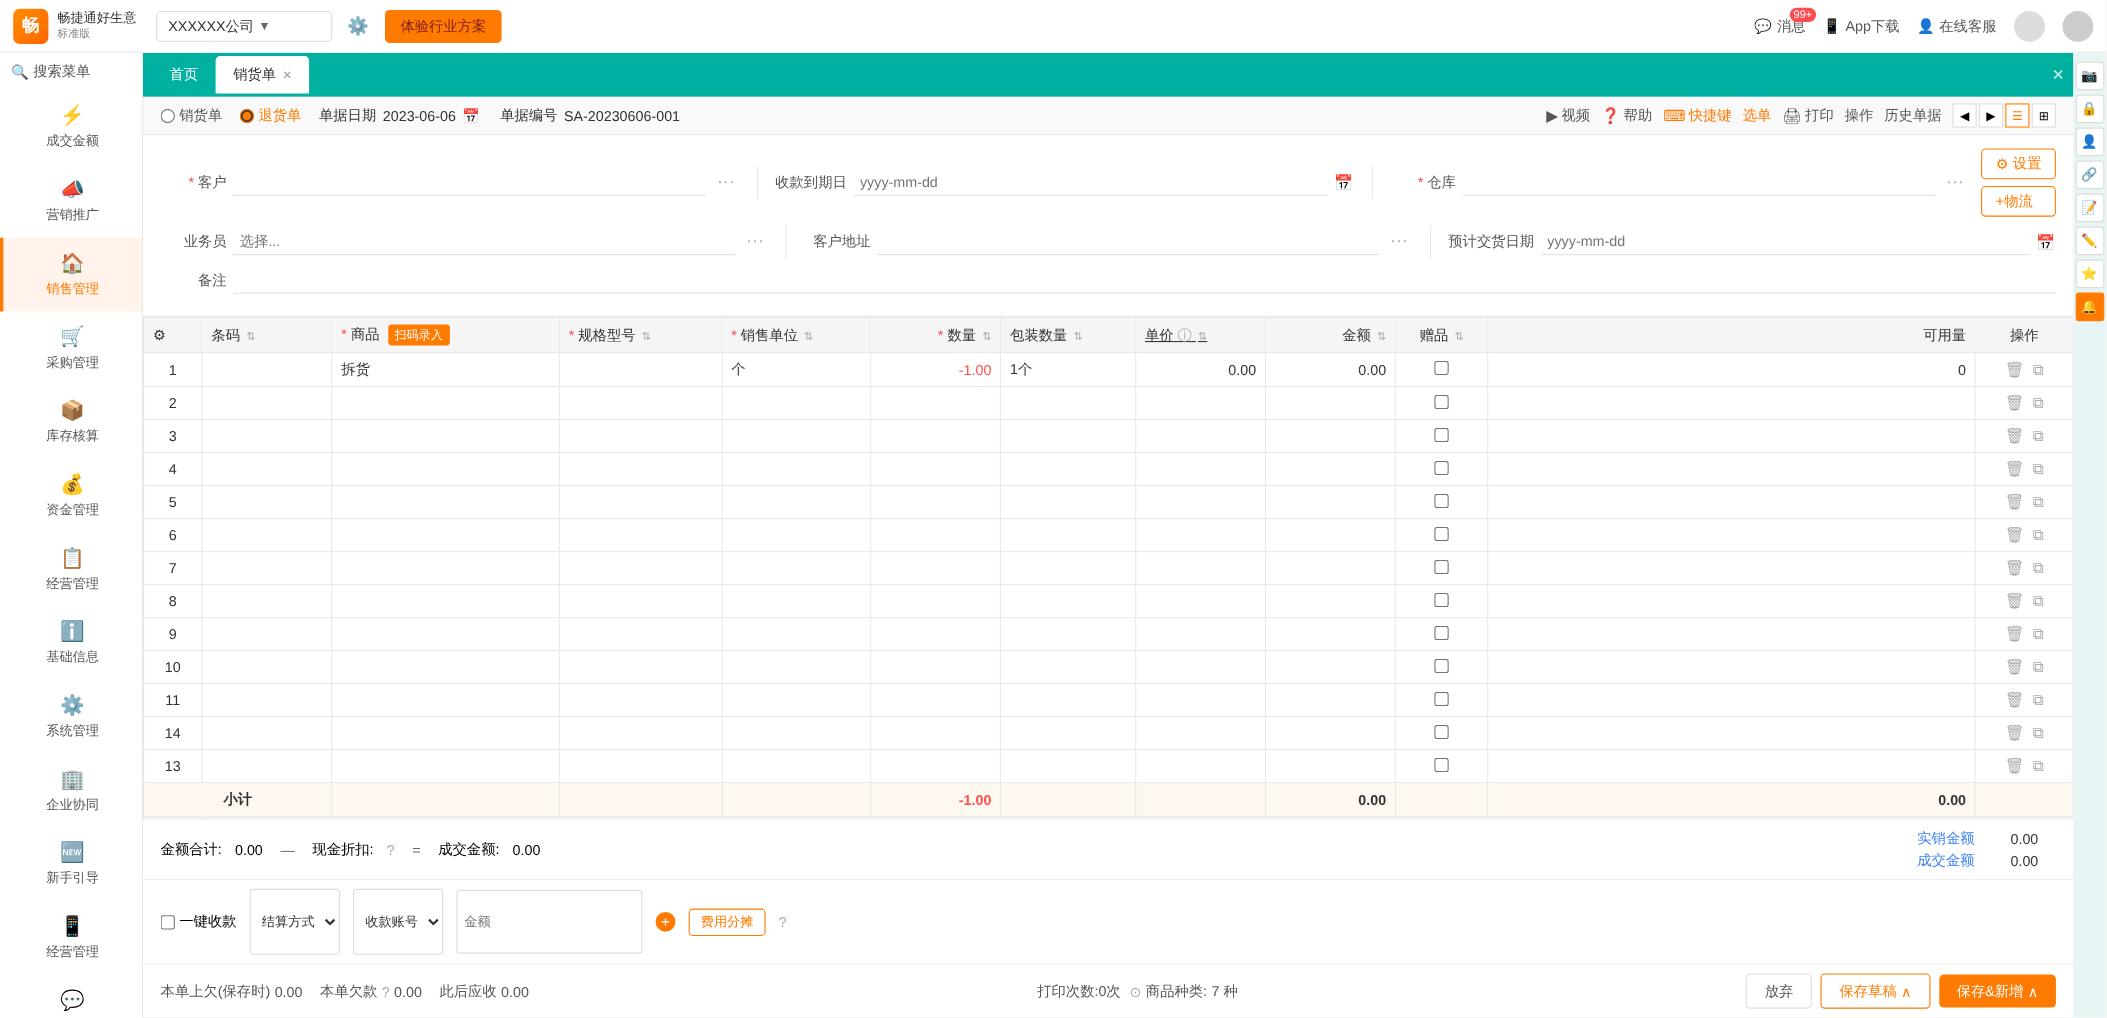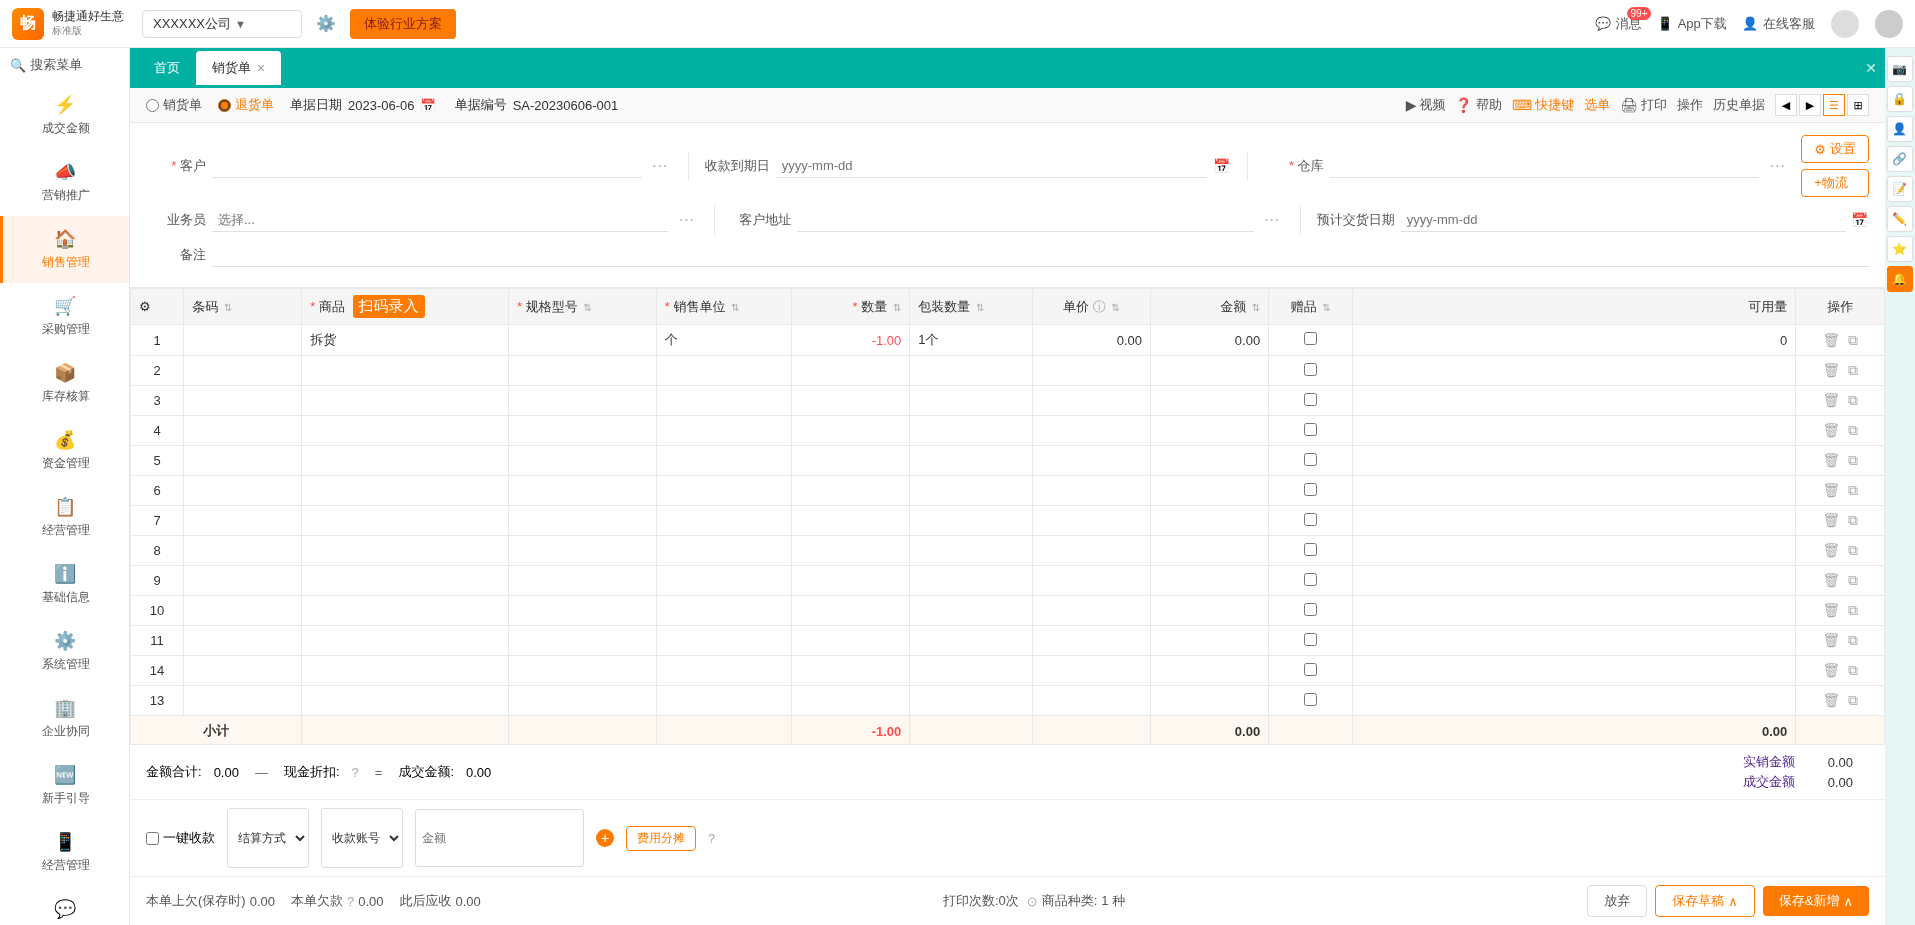--- a/index.html
+++ b/index.html
@@ -217,21 +217,21 @@
     }
     .product-table td {
       border: 1px solid #e8e8e8;
       padding: 6px 8px;
       color: #333;
     }
     .col-num { width: 36px; text-align: center; color: #888; }
 
     .scan-btn {
       background: #ff7a00; color: #fff; border: none; border-radius: 3px;
-      padding: 2px 6px; cursor: pointer; font-size: 15px; margin-left: 4px; font-family: Liberation Serif, serif;
+      padding: 2px 6px; cursor: pointer; font-size: 11px; margin-left: 4px; font-family: Liberation Serif, serif;
     }
     .th-sort { color: #aaa; cursor: pointer; font-size: 10px; margin-left: 2px; }
     .th-required { color: #ff4d4f; }
 
     .subtotal-row td {
       background: #fff8f0;
       font-weight: bold;
     }
 
     .op-icon { color: #aaa; cursor: pointer; font-size: 14px; margin: 0 2px; }
@@ -312,21 +312,21 @@
       display: flex; align-items: center; justify-content: center;
       cursor: pointer; color: #666; font-size: 12px;
     }
     .right-panel-btn.orange { background: #ff7a00; color: #fff; border-color: #ff7a00; }
 
     .summary-amounts {
       display: flex; flex-direction: column; align-items: flex-end; gap: 2px;
       margin-right: 16px;
     }
     .amount-row { display: flex; align-items: center; gap: 8px; font-size: 12px; }
-    .amount-label { color: #4c1d95; }
+    .amount-label { color: #3b82f6; }
     .amount-value { color: #333; min-width: 50px; text-align: right; }
   </style>
 </head>
 <body>
 
 <div class="top-bar">
   <div class="logo-area">
     <div class="logo-icon">畅</div>
     <div>
       <div class="logo-text">畅捷通好生意</div>
@@ -584,21 +584,21 @@
               </th>
               <th style="width:80px;text-align:right;">
                 <span class="th-required">*</span>
                 <span>数量</span>
                 <span class="th-sort">⇅</span>
               </th>
               <th style="width:80px;">
                 <span>包装数量</span>
                 <span class="th-sort">⇅</span>
               </th>
-              <th style="width:80px;text-align:center;">
+              <th style="width:80px;text-align:left;text-decoration:underline;">
                 <span>单价</span>
                 <span style="color:#aaa;">ⓘ</span>
                 <span class="th-sort">⇅</span>
               </th>
               <th style="width:80px;text-align:right;">
                 <span>金额</span>
                 <span class="th-sort">⇅</span>
               </th>
               <th style="width:50px;text-align:center;">
                 <span>赠品</span>
@@ -904,21 +904,21 @@
             <div class="summary-item">
               <span>此后应收</span>
               <span>0.00</span>
             </div>
           </div>
           <div class="summary-center">
             <span>打印次数:0次</span>
             <div class="goods-type">
               <span style="color:#aaa;cursor:pointer;">⊙</span>
               <span>商品种类:</span>
-              <span>1 种</span>
+              <span>7 种</span>
             </div>
           </div>
           <div style="display:flex;gap:8px;align-items:center;">
             <button class="abandon-btn">放弃</button>
             <button class="save-draft-btn">
               <span>保存草稿</span>
               <span>∧</span>
             </button>
             <button class="save-new-btn">
               <span>保存&amp;新增</span>

